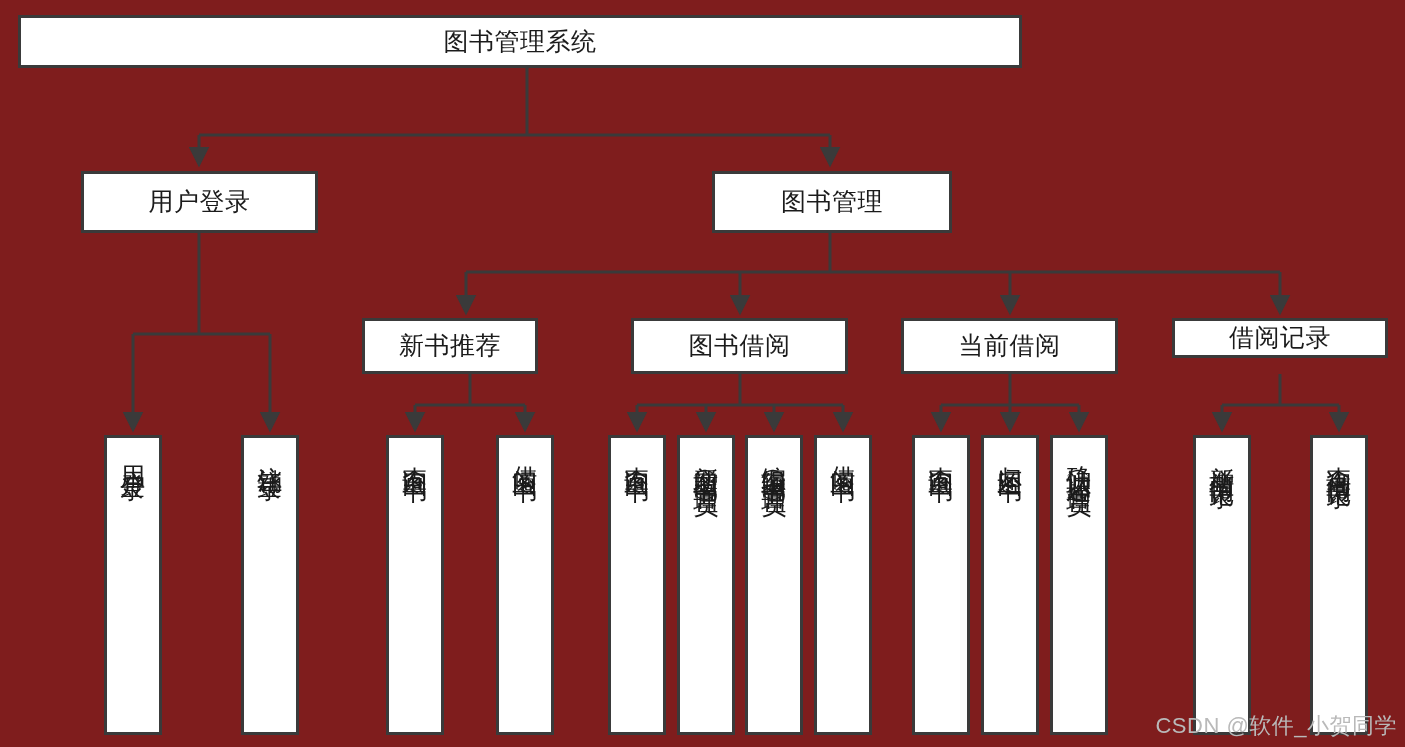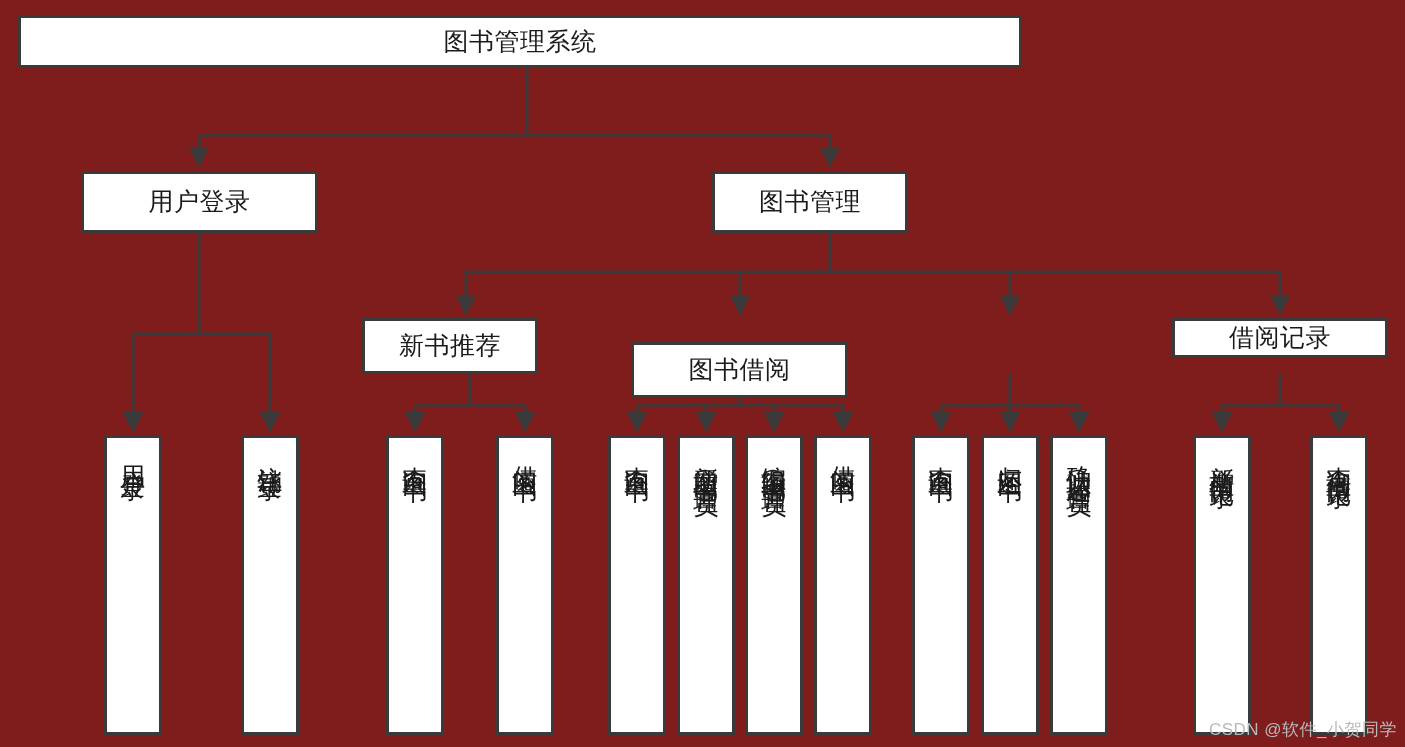--- a/index.html
+++ b/index.html
@@ -62,21 +62,21 @@
     text-orientation: upright;
     font-size: 25px;
     line-height: 1.05;
     letter-spacing: 4px;
     white-space: nowrap;
   }
   .watermark {
     position: absolute;
     right: 8px;
     bottom: 6px;
-    font-size: 17px;
+    font-size: 22px;
     color: #b9b9b9;
     letter-spacing: 0.5px;
     z-index: 3;
     white-space: nowrap;
   }
 </style>
 </head>
 <body>
 
 <div id="canvas">
@@ -131,29 +131,32 @@
     </g>
   </svg>
 
   <div class="node horiz root" style="left:18px; top:15px; width:1004px; height:53px;">
     <span class="node-label">图书管理系统</span>
   </div>
 
   <div class="node horiz" style="left:81px; top:171px; width:237px; height:62px;">
     <span class="node-label">用户登录</span>
   </div>
-  <div class="node horiz" style="left:712px; top:171px; width:196px; height:62px;">
+  <div class="node horiz" style="left:712px; top:171px; width:240px; height:62px;">
     <span class="node-label">图书管理</span>
   </div>
 
   <div class="node horiz" style="left:362px; top:318px; width:176px; height:56px;">
     <span class="node-label">新书推荐</span>
   </div>
-  <div class="node horiz" style="left:631px; top:318px; width:217px; height:56px;margin-top:24px;">
+  <div class="node horiz" style="left:631px; top:318px; width:217px; height:56px;">
     <span class="node-label">图书借阅</span>
+  </div>
+  <div class="node horiz" style="left:901px; top:318px; width:217px; height:56px;">
+    <span class="node-label">当前借阅</span>
   </div>
   <div class="node horiz" style="left:1172px; top:318px; width:216px; height:40px;">
     <span class="node-label">借阅记录</span>
   </div>
 
   <div class="node vert" style="left:104px; top:435px; width:58px; height:300px;">
     <span class="node-label">用户登录</span>
   </div>
   <div class="node vert" style="left:241px; top:435px; width:58px; height:300px;">
     <span class="node-label">注销登录</span>

